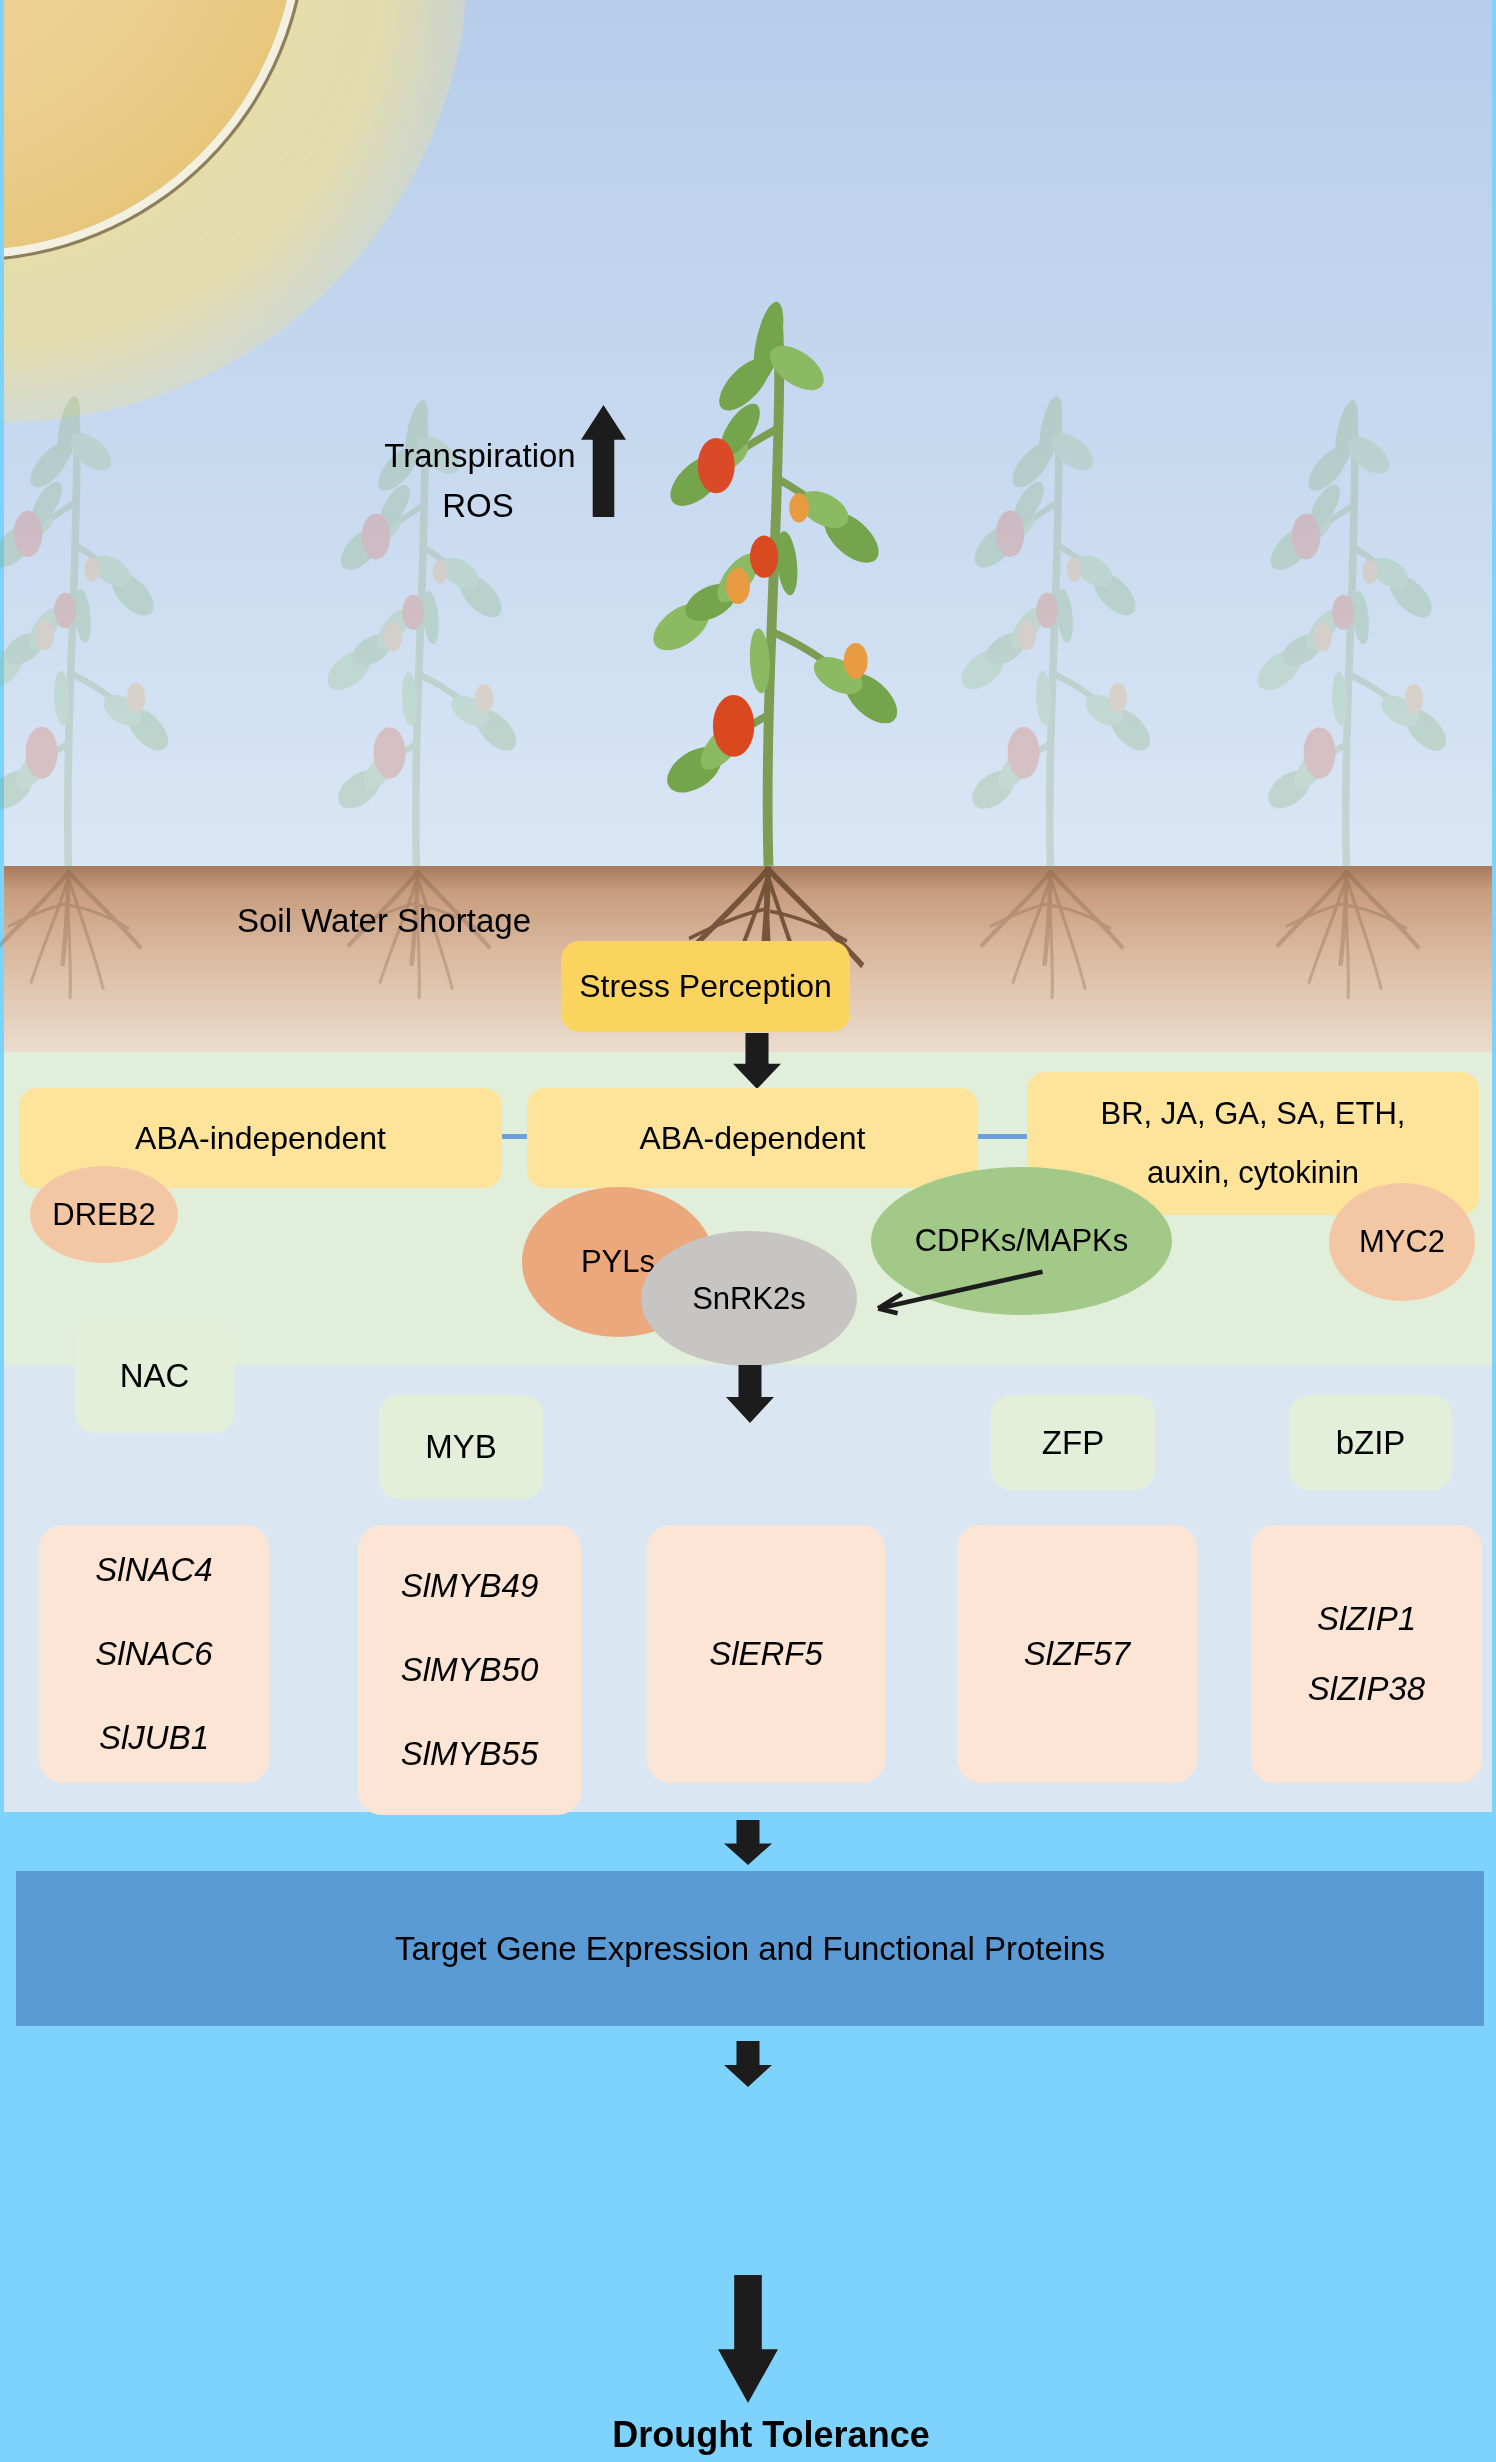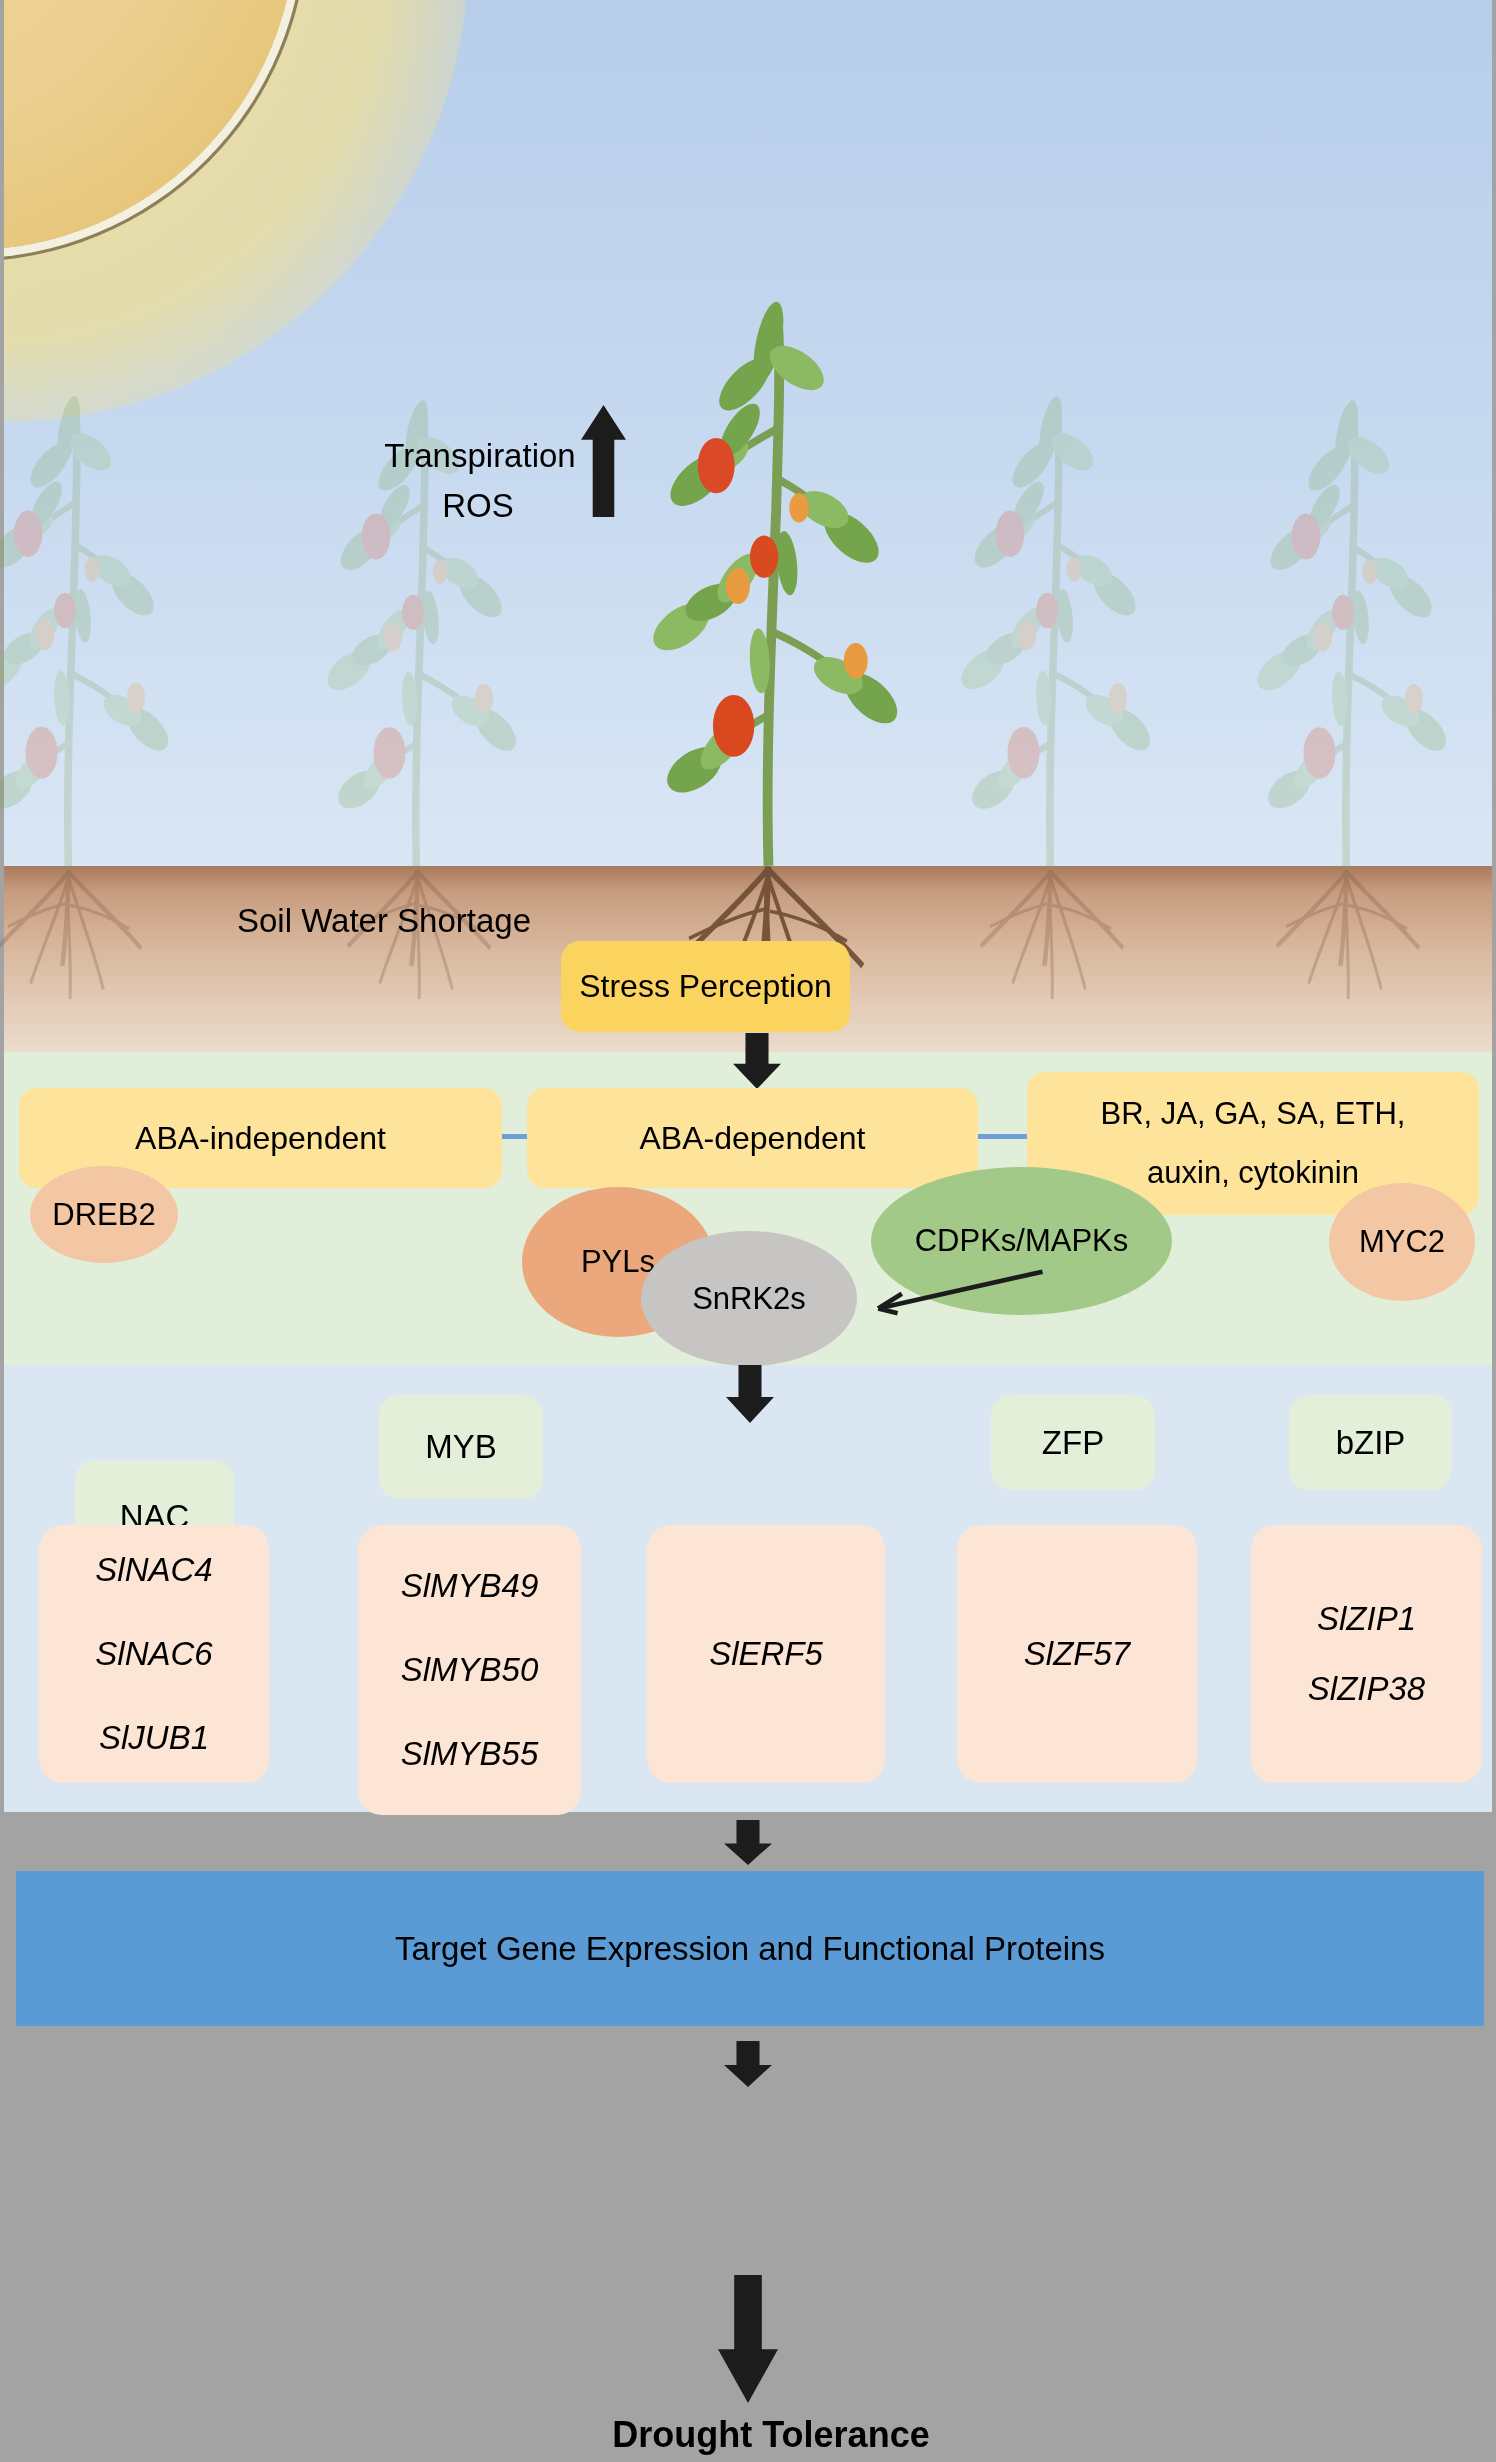--- a/index.html
+++ b/index.html
@@ -1,17 +1,17 @@
 <!DOCTYPE html>
 <html style="font-size:8.4px"><head>
 <meta charset="utf-8">
 <style>
   html,body{margin:0;padding:0;background:#ffffff;}
   body{width:1497px;height:2462px;position:relative;font-family:"Liberation Sans","DejaVu Sans",sans-serif;color:#000;}
-  .fig{position:absolute;inset:0;overflow:hidden;background:#a3a3a3;}
+  .fig{position:absolute;inset:0;overflow:hidden;background:#7dd3fc;}
   .abs{position:absolute;}
   
   .sky{left:4.2px;top:0;width:1488px;height:866px;overflow:hidden;
        background:linear-gradient(#b7cdea,#c8daf0 55%,#d9e6f4 100%);}
   .sun-glow{left:-465px;top:-507px;width:929px;height:929px;border-radius:50%;
        background:radial-gradient(circle,rgba(231,221,166,.9) 58%,rgba(231,221,166,0) 82%);}
   .sun{left:-363px;top:-405px;width:655px;height:655px;border-radius:50%;
        background:radial-gradient(circle at 40% 40%,#f0d494 0%,#ebd092 45%,#e7c87e 72%,#e2bb63 100%);
        box-shadow:0 0 0 8.4px rgba(250,247,230,.95),0 0 0 11.6px #8d7f5c,0 0 48px 32px rgba(233,223,168,.55);}
   .soil{left:4.2px;top:866px;width:1488px;height:186px;
@@ -173,21 +173,21 @@
   <div class="abs ell" style="left:641px;top:1231px;width:216px;height:135px;background:#c7c5c3">
     <span>SnRK2s</span>
   </div>
 
   <svg class="abs" style="left:861px;top:1257px;width:195px;height:63px;overflow:visible" viewBox="0 0 370 120">
     <path d="M345,28 L32,98" stroke="#1c1c1c" stroke-width="9" fill="none"></path>
     <path d="M32,98 L69,107 M32,98 L77,70" stroke="#1c1c1c" stroke-width="9" fill="none"></path>
   </svg>
   <div class="abs arrow arr-down" style="left:726px;top:1365px;width:48px;height:58px"></div>
 
-  <div class="abs tfbox" style="left:75px;top:1460px;width:159px;height:114px">
+  <div class="abs tfbox" style="left:75px;top:1319px;width:159px;height:114px">
     <span>NAC</span>
   </div>
   <div class="abs tfbox" style="left:379px;top:1395px;width:164px;height:104px">
     <span>MYB</span>
   </div>
   <div class="abs tfbox" style="left:991px;top:1395px;width:164px;height:95px">
     <span>ZFP</span>
   </div>
   <div class="abs tfbox" style="left:1289px;top:1395px;width:163px;height:95px">
     <span>bZIP</span>

